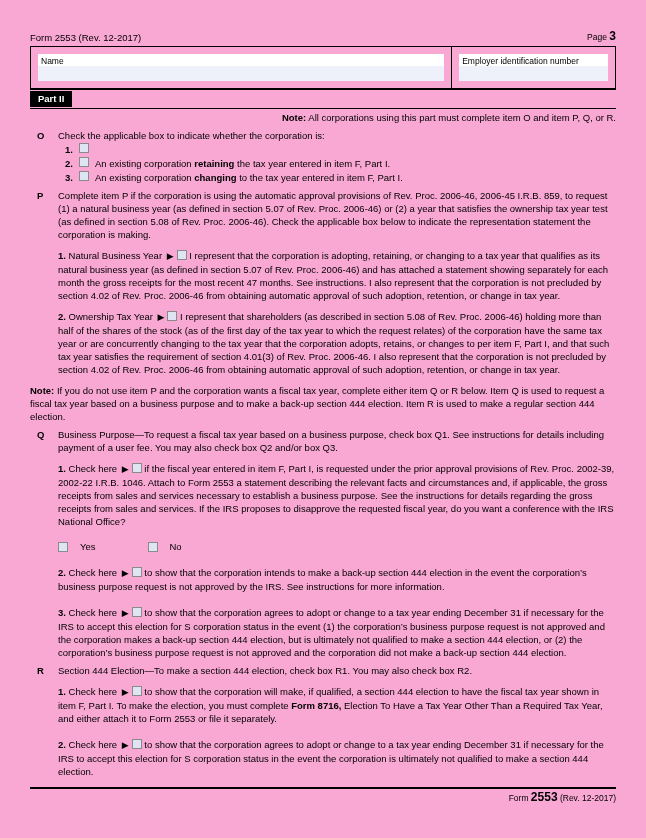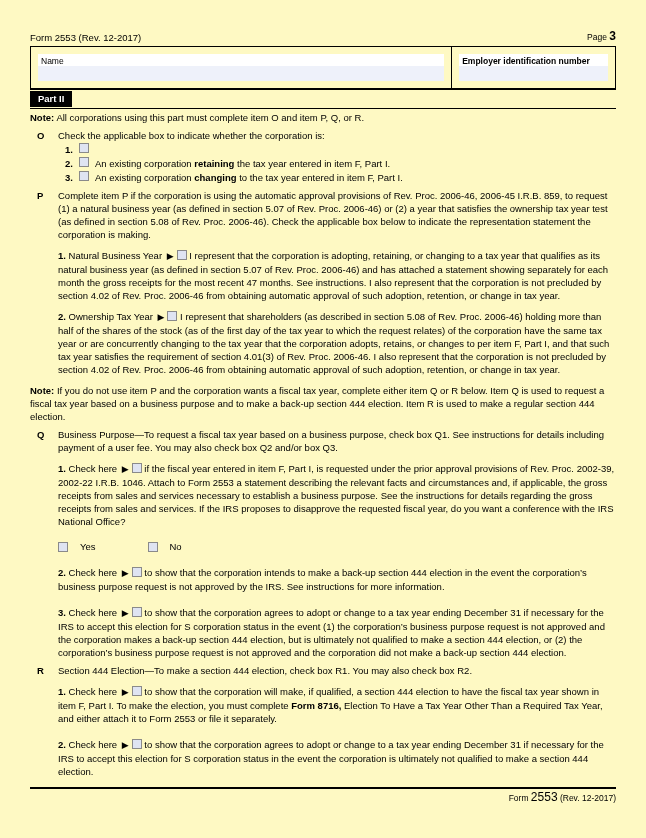--- a/index.html
+++ b/index.html
@@ -1,61 +1,61 @@
 <!DOCTYPE html>
 <html><head>
 <meta charset="utf-8">
 <style>
   * { margin:0; padding:0; box-sizing:border-box; }
   html,body { background:#888; }
   .page {
-    width:646px; height:838px; background:#fef9c3; margin:0 auto;
+    width:646px; height:838px; background:#f9a8d4; margin:0 auto;
     font-family:"Liberation Sans","DejaVu Sans",sans-serif;
     font-size:9.5px; line-height:13px; color:#000;
     padding:30px 30px 0 30px; position:relative;
   }
   b { font-weight:bold; }
   
   .topline { display:flex; justify-content:space-between; align-items:flex-end; padding-bottom:2px; }
   .topline .pageno { font-size:8.5px; }
   .topline .pg3 { font-size:12px; font-weight:bold; }
   
   .idtable { width:100%; border-collapse:collapse; border-top:1px solid #000; border-bottom:2px solid #000; }
   .idtable td { border:1px solid #000; border-bottom:none; vertical-align:top; padding:7px; }
   .idtable td.name-cell { width:72%; border-right:1px solid #000; }
   .idtable td.ein-cell { width:28%; }
-  .cell-label { font-size:8.5px; font-weight:bold; padding:1px 3px 0 3px; height:12px; background:#fff; }
+  .cell-label { font-size:8.5px; font-weight:normal; padding:1px 3px 0 3px; height:12px; background:#fff; }
   .cell-label.normal { font-weight:normal; }
   .cell-input { height:15px; background:#eef1fa; cursor:text; }
   
   .part-bar { display:flex; align-items:flex-end; border-bottom:1px solid #000; padding:1px 0 1px 0; margin-bottom:1px; }
   .part-label { background:#000; color:#fff; font-weight:bold; font-size:9.5px; padding:1px 8px 2px 8px; margin-right:10px; }
   .part-title { font-size:10.5px; }
   .part-title b { margin-right:3px; }
   
-  .note-p { margin-top:2px; }
+  .note-p { margin-top:2px;text-align:right; }
   .item { display:flex; margin-top:5px; }
   .item .letter { width:28px; flex:0 0 28px; font-weight:bold; padding-left:7px; }
   .item .body { flex:1; }
   .o-option { display:flex; align-items:flex-start; margin-top:1px; }
   .o-option .onum { width:14px; flex:0 0 14px; font-weight:bold; margin-left:7px; }
   .o-option .optext { margin-left:6px; }
   .cb {
     display:inline-block; width:10px; height:10px;
     border:1px solid #8a8a8a; background:#dfe4f2;
     vertical-align:-1px; cursor:pointer; flex:0 0 10px;
   }
   .arrow { font-size:9px; letter-spacing:0; margin:0 3px 0 2px; }
   .para { margin-top:8px; }
   .para-gap { margin-top:13px; }
   .yesno { margin-top:12px; margin-bottom:4px; display:flex; align-items:center; gap:12px; }
   .yesno .gap { width:28px; }
   .footer-rule { border-top:2px solid #000; margin-top:9px; }
   .footer { text-align:right; font-size:8.5px; padding-top:2px; }
-  .footer .fnum { font-size:12px; font-weight:normal; }
+  .footer .fnum { font-size:12px; font-weight:bold; }
 </style>
 </head>
 <body>
 
 <div class="page">
 
   <div class="topline">
     <span>Form 2553 (Rev. 12-2017)</span>
     <span class="pageno"><span>Page</span> <span class="pg3">3</span></span>
   </div>

